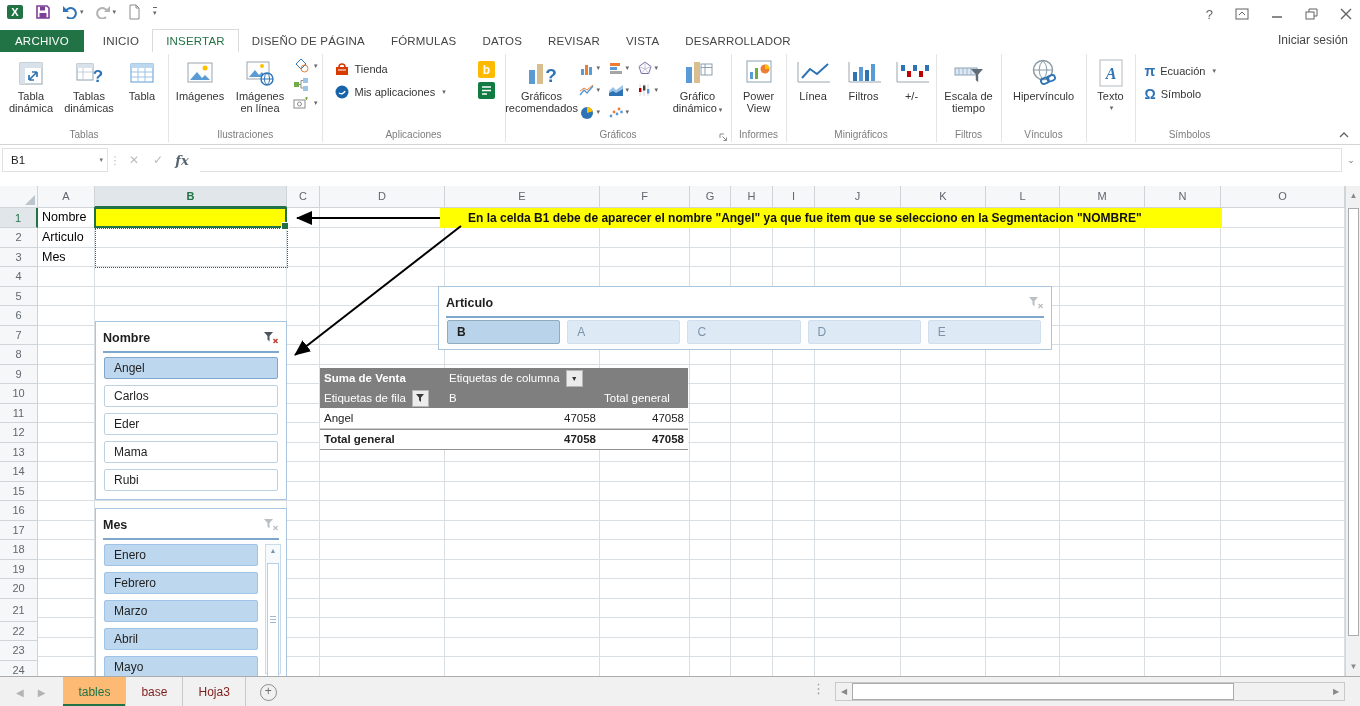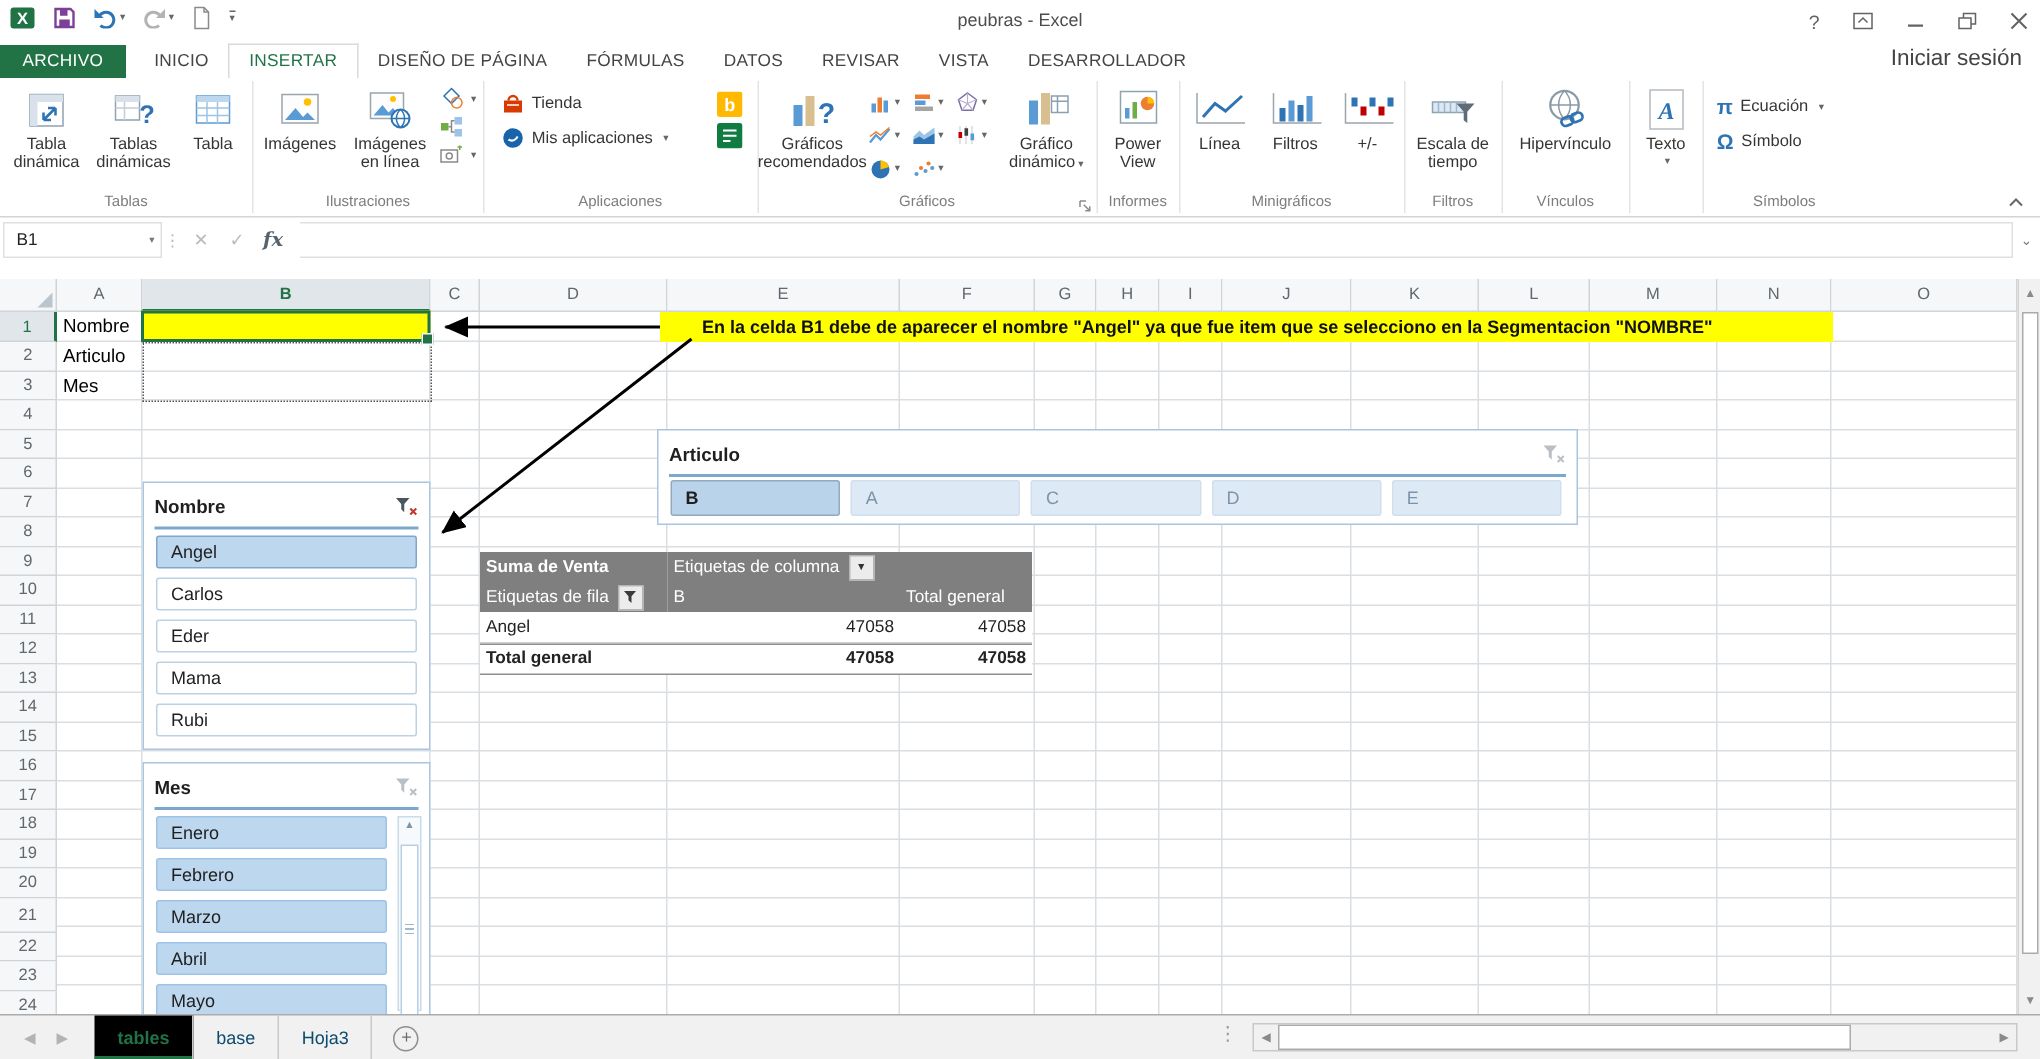--- a/index.html
+++ b/index.html
@@ -12,21 +12,21 @@
   .qbtn{display:flex;align-items:center;gap:2px}
   .qdd{font-size:7px;color:#666;line-height:8px}
   #win-title{position:absolute;left:0;right:0;top:6px;text-align:center;font-size:12px;color:#4d4d4d}
   #winctl{position:absolute;right:8px;top:0;height:28px;display:flex;align-items:center;gap:22px;color:#636363}
   #winctl .wc{font-size:13px;line-height:13px}
   
   #tabrow{position:absolute;top:28px;left:0;right:0;height:24px;display:flex;align-items:flex-end;background:#fff;border-bottom:1px solid #e3e3e3}
   .rtab{padding:5px 13px 5px;font-size:11.5px;color:#444;letter-spacing:.2px;cursor:default}
   .rtab.file{background:#217346;color:#fff;margin-right:6px;padding:5px 15px}
   .rtab.active{background:#fff;color:#217346;border:1px solid #dadada;border-bottom:1px solid #fff;margin-bottom:-1px}
-  #signin{margin-left:auto;font-size:15px;color:#444;padding:5px 12px}
+  #signin{margin-left:auto;font-size:12px;color:#444;padding:5px 12px}
   
   #ribbon{position:absolute;top:52px;left:0;right:0;height:92px;background:#fff;border-bottom:1px solid #d4d4d4;display:flex;align-items:stretch}
   .rgroup{position:relative;display:flex;flex-direction:column;padding:1px 2px 0}
   .rg-body{flex:1;display:flex;align-items:flex-start}
   .rg-label{height:16px;line-height:14px;text-align:center;font-size:10px;color:#7d7d7d}
   .rsep{width:1px;background:#e4e4e4;margin:2px 0}
   .bigbtn{display:flex;flex-direction:column;align-items:center;width:56px;padding:3px 1px 0;font-size:11px;line-height:12px;text-align:center;color:#353535;border-radius:2px}
   .bigbtn .bic{height:34px;display:flex;align-items:center;justify-content:center}
   .smallbtn{display:flex;align-items:center;gap:5px;height:23px;font-size:11px;color:#353535;padding:0 3px;white-space:nowrap}
   .dd{font-size:7px;color:#666;margin-left:2px}
@@ -97,22 +97,22 @@
   #pivot-body .pv-row.total{font-weight:bold;border-top:1px solid #8f8f8f;border-bottom:1px solid #8f8f8f}
   .pv-cell{padding:0 4px;overflow:hidden;white-space:nowrap}
   .pv-cell.val{text-align:right}
   
   #vscroll{position:absolute;right:0;top:0;width:15px;height:490px;background:#f1f1f1;border-left:1px solid #d4d4d4;box-sizing:border-box;z-index:7}
   .vs-arrow{position:absolute;left:2px;width:11px;text-align:center;color:#8a8a8a;font-size:8px}
   #vs-thumb{position:absolute;left:2px;width:11px;top:22px;height:428px;background:#fff;border:1px solid #ababab;box-sizing:border-box}
   
   #tabbar{position:absolute;top:676px;left:0;right:0;height:30px;background:#f1f1f1;border-top:1px solid #ababab;display:flex;align-items:stretch;font-size:12px}
   #tabnav{display:flex;align-items:center;gap:14px;padding:0 18px 0 16px;color:#b3b3b3;font-size:10px}
-  .stab{display:flex;align-items:center;padding:0 15px;color:#0c4a6e;border-right:1px solid #c9c9c9;cursor:default}
-  .stab.active{background:#000000;color:#217346;font-weight:bold;box-shadow:inset 0 -3px 0 #217346}
+  .stab{display:flex;align-items:center;padding:0 15px;color:#7f1d1d;border-right:1px solid #c9c9c9;cursor:default}
+  .stab.active{background:#fdba74;color:#217346;font-weight:normal;box-shadow:inset 0 -3px 0 #217346}
   #newsheet{display:flex;align-items:center;padding:0 14px}
   #newsheet .plus{width:15px;height:15px;border:1px solid #8c8c8c;border-radius:50%;color:#6d6d6d;font-size:12px;line-height:13px;text-align:center}
   #splitter{position:absolute;left:812px;top:4px;color:#9a9a9a;font-size:13px}
   #hscroll{position:absolute;left:835px;width:510px;top:5px;height:19px;background:#f1f1f1;border:1px solid #c9c9c9;box-sizing:border-box;display:flex;align-items:stretch}
   .hs-arrow{width:16px;display:flex;align-items:center;justify-content:center;color:#8a8a8a;font-size:8px}
   #hs-thumb{width:380px;background:#fff;border:1px solid #ababab;margin:0}
   #hs-track-rest{flex:1}
 </style>
 </head>
 <body>
@@ -149,21 +149,20 @@
     <span class="qbtn">
       <svg width="15" height="16">
           <path d="M3 1h6l3 3v11H3z" fill="#fff" stroke="#8a8a8a"></path>
           <path d="M9 1v3h3" fill="none" stroke="#8a8a8a"></path>
         </svg>
     </span>
     <span class="qbtn" style="border-top:1px solid #666;padding-top:1px">
         <span class="qdd">▾</span>
       </span>
   </div>
-  <div id="win-title">peubras - Excel</div>
   <div id="winctl">
     <span class="wc">?</span>
     <span class="wc">
       <svg width="14" height="12">
           <rect x="1" y="1" width="12" height="10" fill="none" stroke="#636363"></rect>
           <path d="M4 7l3-3 3 3" fill="none" stroke="#636363"></path>
         </svg>
     </span>
     <span class="wc">
       <svg width="12" height="10">

